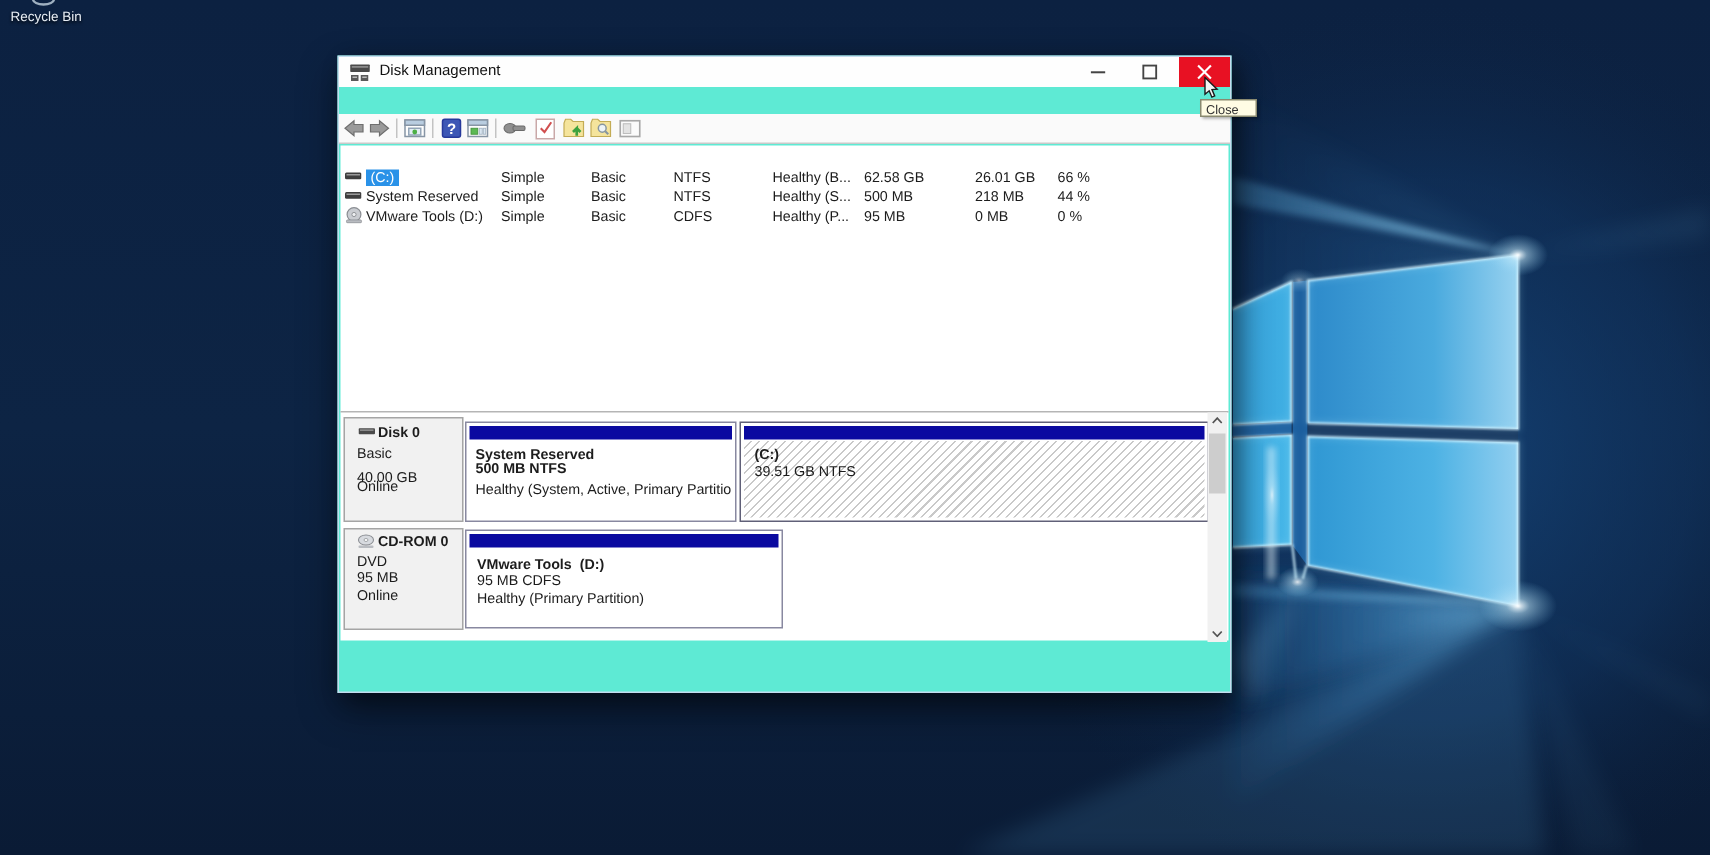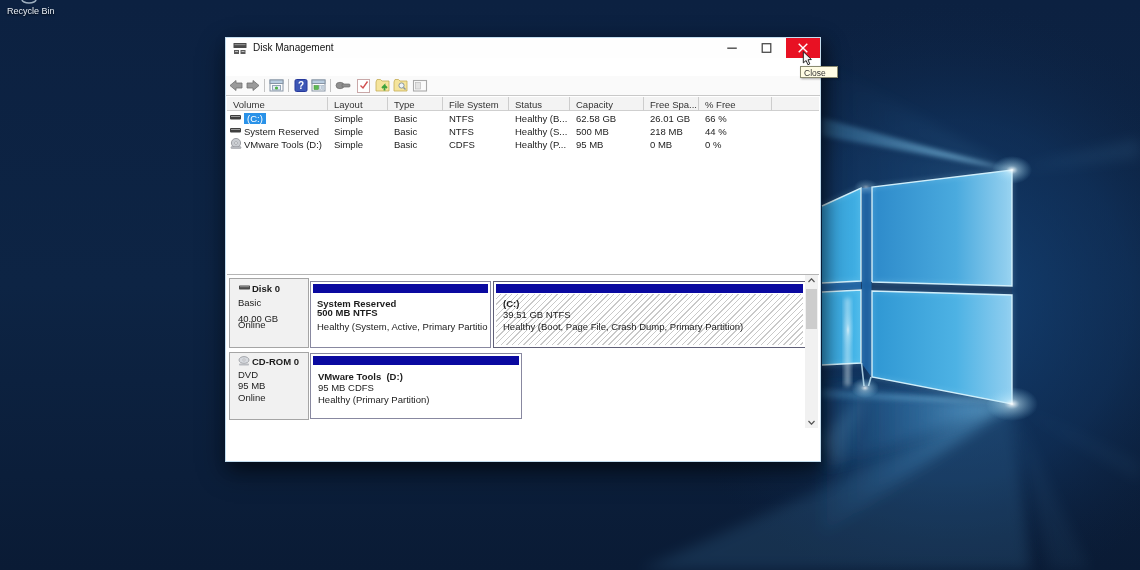--- a/index.html
+++ b/index.html
@@ -1,20 +1,20 @@
 <!DOCTYPE html>
 <html><head>
 <meta charset="utf-8">
 <style>
 html,body{margin:0;padding:0;width:1140px;height:570px;overflow:hidden;background:#0d2140;}
 *{box-sizing:border-box;}
 body{font-family:"Liberation Sans",sans-serif;position:relative;}
 #wall{position:absolute;left:0;top:0;}
 .recycle{position:absolute;left:7px;top:6px;color:#e8eef5;font-size:9px;white-space:nowrap;text-shadow:0 1px 2px rgba(0,0,0,.85);}
-#win{position:absolute;left:225px;top:37px;width:596px;height:425px;background:#ffffff;border:1px solid #c3ddef;box-shadow:0 10px 26px rgba(0,0,0,.45), 5px 5px 14px rgba(0,0,0,.33);}
+#win{position:absolute;left:225px;top:37px;width:596px;height:425px;background:#5eead4;border:1px solid #c3ddef;box-shadow:0 10px 26px rgba(0,0,0,.45), 5px 5px 14px rgba(0,0,0,.33);}
 .titlebar{position:absolute;left:0;top:0;width:100%;height:20px;background:#fefefe;}
 .title{position:absolute;left:27px;top:4px;font-size:10px;color:#111;}
 .tbtn{position:absolute;top:0;height:20px;width:35px;}
 .mini{left:489px;}
 .maxi{left:523px;}
 .clos{left:560px;width:34px;background:#e81123;}
 .menubar{position:absolute;left:0;top:20px;width:100%;height:18px;background:#fdfdfd;font-size:10px;color:#222;}
 .menubar span{position:absolute;top:3px;}
 .toolbar{position:absolute;left:0;top:38px;width:100%;height:20px;background:#fafafa;border-bottom:1px solid #c9c9c9;}
 .list{position:absolute;left:1px;top:59px;width:592px;height:177px;background:#fff;}
@@ -195,30 +195,20 @@
       <circle cx="175.5" cy="9.5" r="2.6" fill="#eef4f8" stroke="#88969f" stroke-width="1"></circle>
       <line x1="177.5" y1="11.5" x2="179.5" y2="13.5" stroke="#88969f" stroke-width="1.4"></line>
     </g>
     <g>
       <rect x="187.5" y="4.5" width="13" height="10.5" fill="#fbfbfb" stroke="#a8a8a8" stroke-width="1.1"></rect>
       <rect x="189.5" y="6.5" width="5" height="6.5" fill="#e3e3e3" stroke="#bdbdbd" stroke-width="0.7"></rect>
     </g>
   </svg>
   </div>
   <div class="list">
-    <div class="hdr">
-      <div class="hc" style="left:0;width:101px">Volume</div>
-      <div class="hc" style="left:101px;width:60px">Layout</div>
-      <div class="hc" style="left:161px;width:55px">Type</div>
-      <div class="hc" style="left:216px;width:66px">File System</div>
-      <div class="hc" style="left:282px;width:61px">Status</div>
-      <div class="hc" style="left:343px;width:74px">Capacity</div>
-      <div class="hc" style="left:417px;width:55px">Free Spa...</div>
-      <div class="hc" style="left:472px;width:73px">% Free</div>
-    </div>
     <div class="row" style="top:14px">
       <svg style="position:absolute;left:3px;top:3px" width="11" height="8" viewBox="0 0 11 8">
           <rect x="0" y="1" width="11" height="4.5" rx="1" fill="#3f3f3f"></rect>
           <rect x="1" y="2" width="9" height="1" fill="#9a9a9a"></rect>
         </svg>
       <span class="cell" style="left:17px"><span style="background:#2a92e8;color:#fff;padding:0 3px;">(C:)</span></span>
       <span class="cell" style="left:107px">Simple</span>
       <span class="cell" style="left:167px">Basic</span>
       <span class="cell" style="left:222px">NTFS</span>
       <span class="cell" style="left:288px">Healthy (B...</span>
@@ -272,21 +262,20 @@
       <div class="pband"></div>
       <div style="position:absolute;left:6px;top:16px;font-weight:bold;">System Reserved</div>
       <div style="position:absolute;left:6px;top:25px;font-weight:bold;">500 MB NTFS</div>
       <div style="position:absolute;left:6px;top:39px;">Healthy (System, Active, Primary Partitio</div>
     </div>
     <div class="pbox" style="left:266px;top:6px;width:313px;height:67px;border-color:#606078;">
       <div style="position:absolute;left:2px;right:2px;top:12px;bottom:2px;background:repeating-linear-gradient(135deg,#ffffff 0px,#ffffff 3px,#c9c9c9 3px,#c9c9c9 4px);"></div>
       <div class="pband"></div>
       <div style="position:absolute;left:9px;top:16px;font-weight:bold;">(C:)</div>
       <div style="position:absolute;left:9px;top:27px;">39.51 GB NTFS</div>
-      <div style="position:absolute;left:9px;top:39px;">Healthy (Boot, Page File, Crash Dump, Primary Partition)</div>
     </div>
 
     <div class="dlabel" style="left:2px;top:77px;width:80px;height:68px;">
       <svg style="position:absolute;left:8px;top:3px" width="12" height="10" viewBox="0 0 12 10">
           <ellipse cx="6" cy="4" rx="5" ry="3.4" fill="#d7dadf" stroke="#8a8d92" stroke-width="0.7"></ellipse>
           <ellipse cx="6" cy="4" rx="1.3" ry="1" fill="#fff" stroke="#8a8d92" stroke-width="0.5"></ellipse>
           <rect x="1" y="7.6" width="10" height="1.8" rx="0.7" fill="#b9bcc1"></rect>
         </svg>
       <div style="position:absolute;left:22px;top:3px;font-weight:bold;">CD-ROM 0</div>
       <div style="position:absolute;left:8px;top:16px;">DVD</div>

